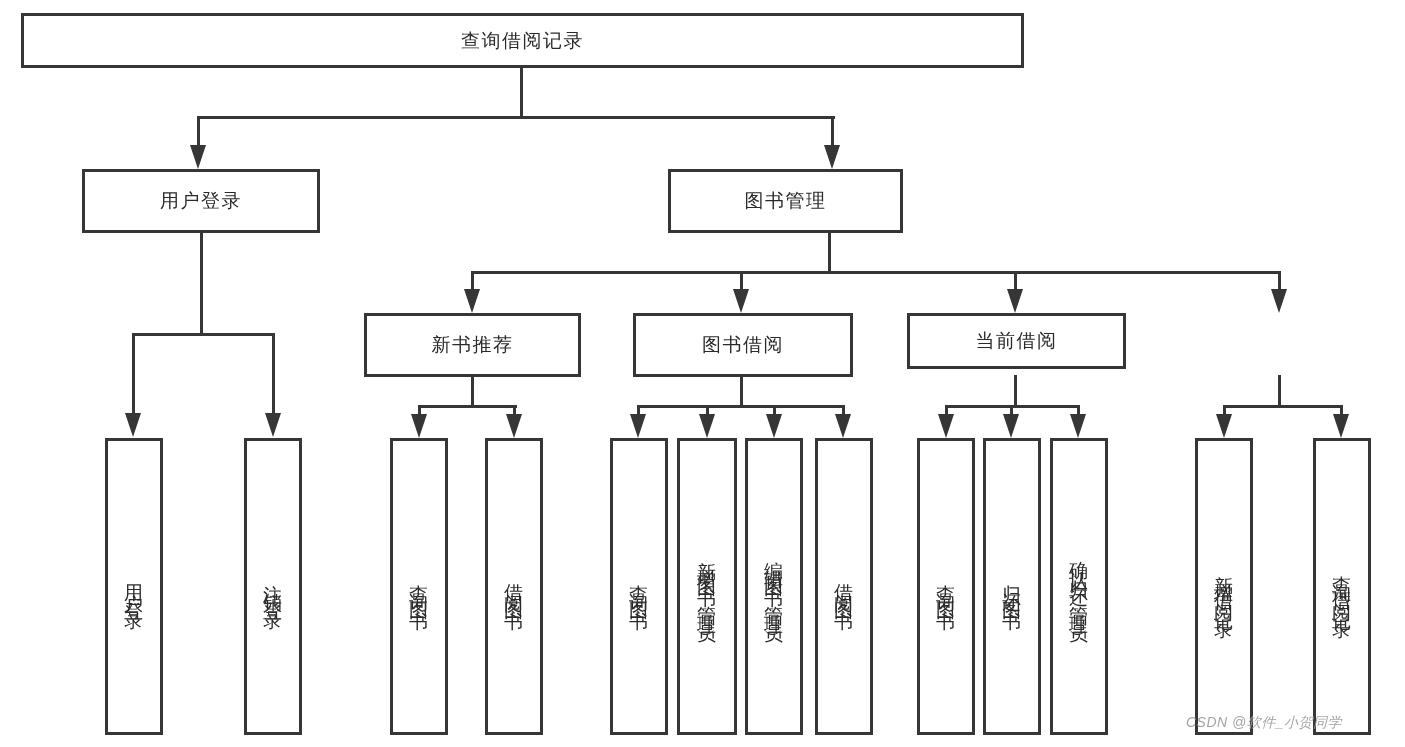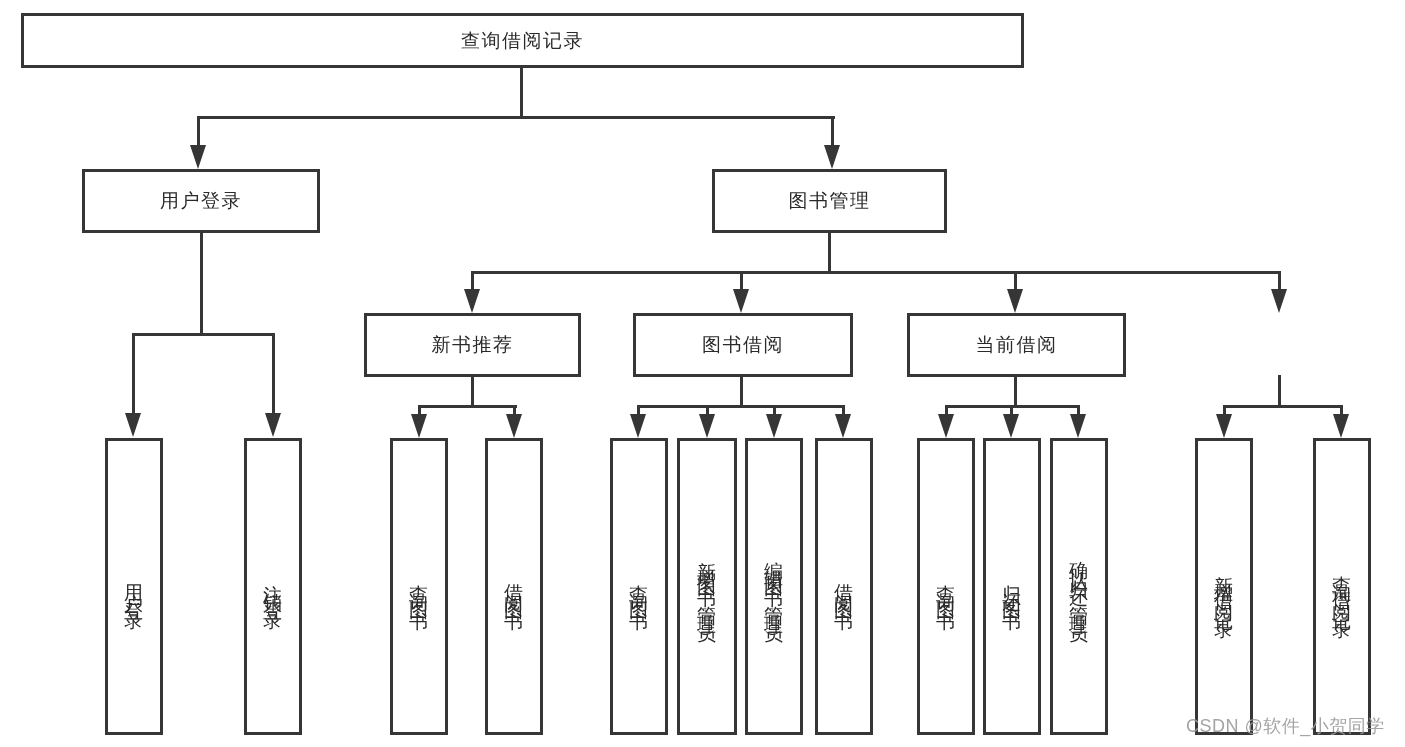--- a/index.html
+++ b/index.html
@@ -43,43 +43,44 @@
     position:absolute;
     width:0;height:0;
     border-left:8px solid transparent;
     border-right:8px solid transparent;
     border-top:24px solid #363636;
     z-index:1;
   }
   .watermark{
     position:absolute;
     left:1186px;top:714px;
-    font-size:18px;
+    font-size:14px;
     color:rgba(154,154,154,0.9);
     letter-spacing:0.5px;
     white-space:nowrap;
     z-index:3;
+    font-style:italic;
   }
 </style>
 </head>
 <body>
 
 <div class="canvas">
 
   <div class="box" style="left:21px;top:13px;width:1003px;height:55px;">查询借阅记录</div>
 
   <div class="vline" style="left:520px;top:66px;height:53px;"></div>
   <div class="hline" style="left:197px;top:116px;width:638px;"></div>
   <div class="vline" style="left:197px;top:116px;height:31px;"></div>
   <div class="arrow" style="left:190px;top:145px;"></div>
   <div class="vline" style="left:831px;top:116px;height:31px;"></div>
   <div class="arrow" style="left:824px;top:145px;"></div>
 
   <div class="box" style="left:82px;top:169px;width:238px;height:64px;">用户登录</div>
-  <div class="box" style="left:712px;top:169px;width:235px;height:64px;">图书管理</div>
+  <div class="box" style="left:668px;top:169px;width:235px;height:64px;">图书管理</div>
 
   <div class="vline" style="left:200px;top:231px;height:104px;"></div>
   <div class="hline" style="left:132px;top:333px;width:143px;"></div>
   <div class="vline" style="left:132px;top:333px;height:82px;"></div>
   <div class="arrow" style="left:125px;top:413px;"></div>
   <div class="vline" style="left:272px;top:333px;height:82px;"></div>
   <div class="arrow" style="left:265px;top:413px;"></div>
 
   <div class="vline" style="left:828px;top:231px;height:42px;"></div>
   <div class="hline" style="left:471px;top:271px;width:810px;"></div>
@@ -87,21 +88,21 @@
   <div class="arrow" style="left:464px;top:289px;"></div>
   <div class="vline" style="left:740px;top:271px;height:20px;"></div>
   <div class="arrow" style="left:733px;top:289px;"></div>
   <div class="vline" style="left:1014px;top:271px;height:20px;"></div>
   <div class="arrow" style="left:1007px;top:289px;"></div>
   <div class="vline" style="left:1278px;top:271px;height:20px;"></div>
   <div class="arrow" style="left:1271px;top:289px;"></div>
 
   <div class="box" style="left:364px;top:313px;width:217px;height:64px;">新书推荐</div>
   <div class="box" style="left:633px;top:313px;width:220px;height:64px;">图书借阅</div>
-  <div class="box" style="left:907px;top:313px;width:219px;height:64px;">当前借阅</div>
+  <div class="box" style="left:907px;top:313px;width:219px;height:56px;">当前借阅</div>
 
   <div class="vline" style="left:471px;top:375px;height:32px;"></div>
   <div class="hline" style="left:418px;top:405px;width:99px;"></div>
   <div class="vline" style="left:418px;top:405px;height:12px;"></div>
   <div class="arrow" style="left:411px;top:414px;"></div>
   <div class="vline" style="left:513px;top:405px;height:12px;"></div>
   <div class="arrow" style="left:506px;top:414px;"></div>
 
   <div class="vline" style="left:740px;top:375px;height:32px;"></div>
   <div class="hline" style="left:637px;top:405px;width:208px;"></div>

